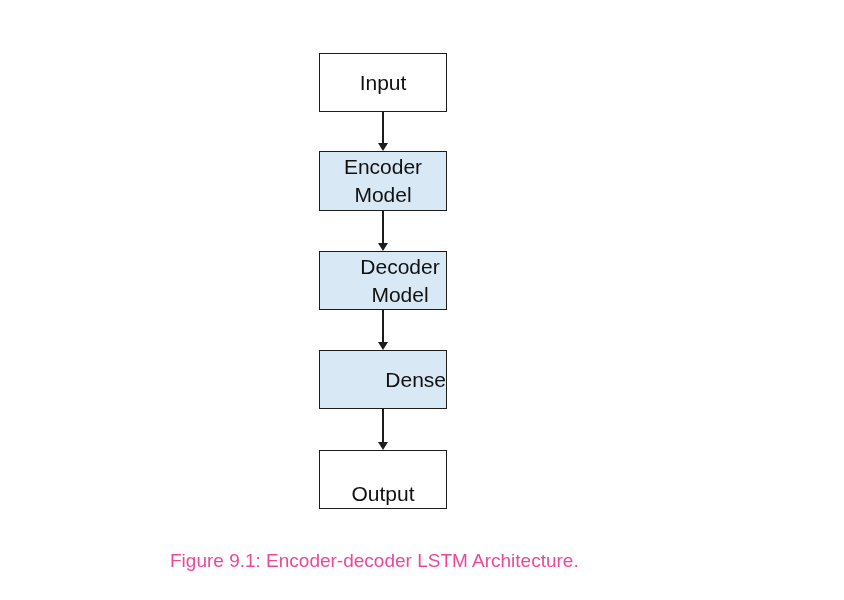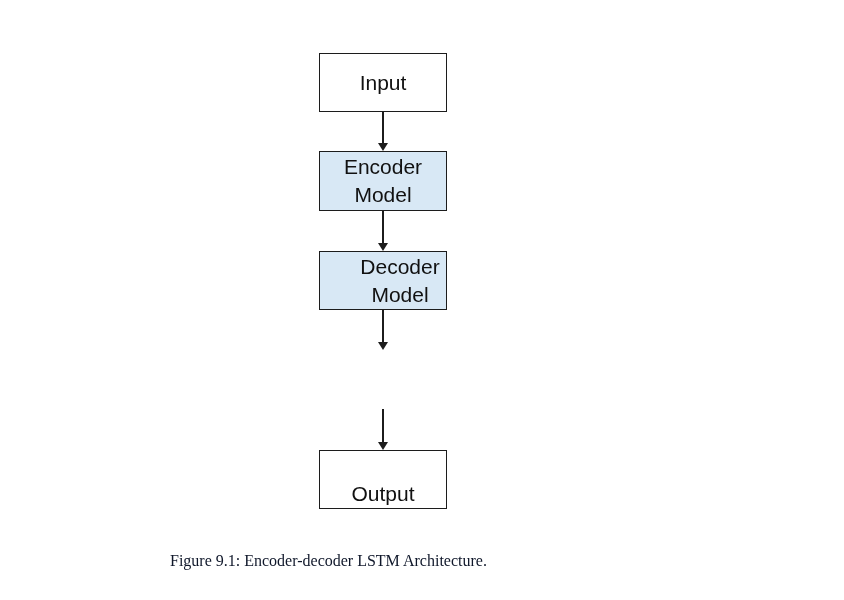--- a/index.html
+++ b/index.html
@@ -59,24 +59,24 @@
     width: 0;
     height: 0;
     border-left: 5px solid transparent;
     border-right: 5px solid transparent;
     border-top: 8px solid #1c1c1c;
   }
   .caption {
     position: absolute;
     left: 170px;
     top: 547px;
-    font-family: Liberation Serif, serif;
-    font-size: 16px;
+    font-family: Liberation Sans, sans-serif;
+    font-size: 19px;
     line-height: 27px;
-    color: #0f172a;
+    color: #ec4899;
     white-space: nowrap;
   }
 </style>
 </head>
 <body>
 
 <div class="page">
   <div class="diagram">
 
     <div class="node io" style="top:53px;height:59px;">
@@ -99,20 +99,23 @@
 
     <div class="node layer" style="top:251px;height:59px;padding-left:34px;">
       <span>Decoder Model</span>
     </div>
 
     <div class="connector" style="top:310px;height:40px;">
       <div class="shaft"></div>
       <div class="head"></div>
     </div>
 
+    <div class="node layer" style="top:350px;height:59px;">
+      <span>Dense</span>
+    </div>
 
     <div class="connector" style="top:409px;height:41px;">
       <div class="shaft"></div>
       <div class="head"></div>
     </div>
 
     <div class="node io" style="top:450px;height:59px;align-items:flex-end;">
       <span>Output</span>
     </div>
 

